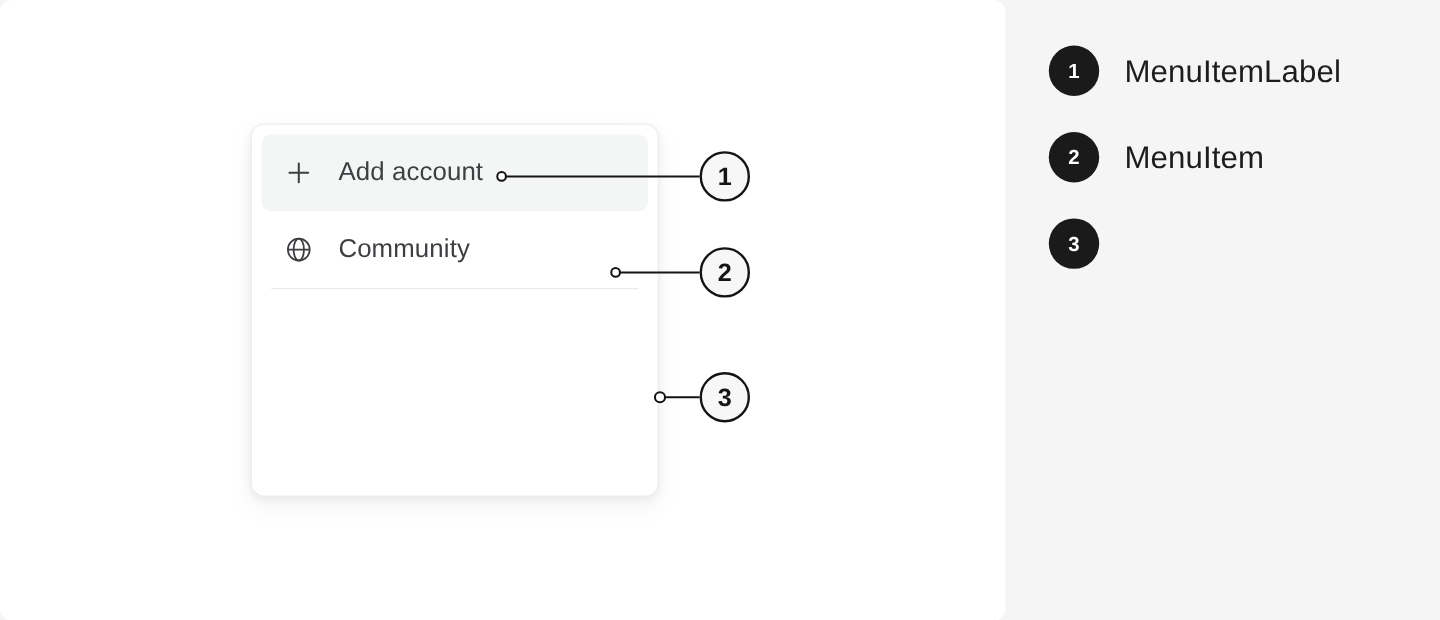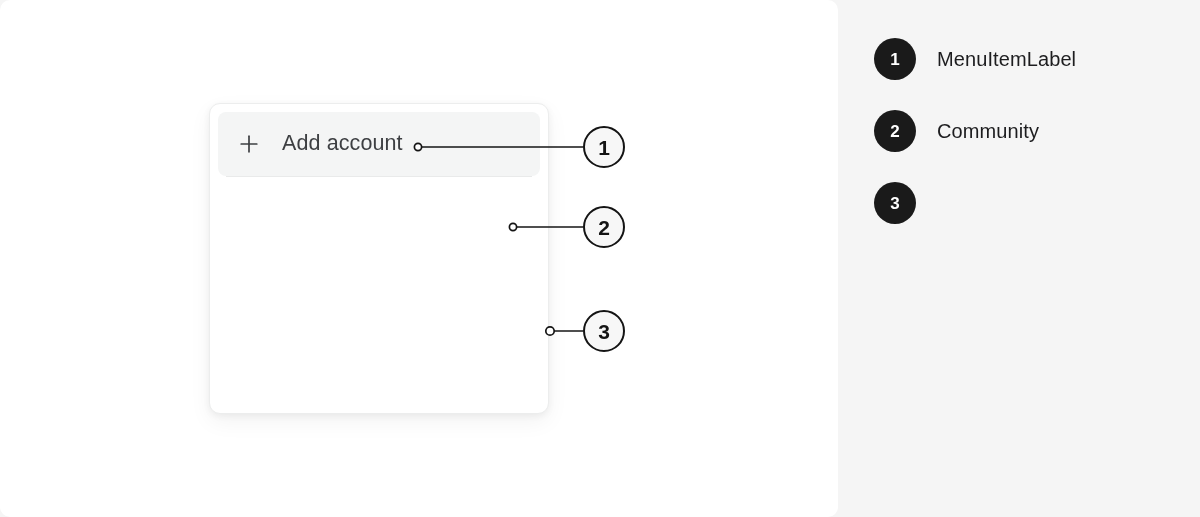--- a/index.html
+++ b/index.html
@@ -153,21 +153,21 @@
     color: #ffffff;
     display: flex;
     align-items: center;
     justify-content: center;
     font-size: 17px;
     font-weight: bold;
     line-height: 1;
   }
   .legend-label {
     margin-left: 21px;
-    font-size: 20px;
+    font-size: 26px;
     color: #1d1d1f;
     white-space: nowrap;
     letter-spacing: 0.1px;
   }
 </style>
 </head>
 <body>
 
 <div id="stage">
 
@@ -179,20 +179,30 @@
     <div class="menu-item is-highlighted">
       <span class="menu-item-icon">
         <svg width="24" height="24" viewBox="0 0 24 24" fill="none" stroke="currentColor" stroke-width="1.7" stroke-linecap="round">
           <line x1="12" y1="4.2" x2="12" y2="19.8"></line>
           <line x1="4.2" y1="12" x2="19.8" y2="12"></line>
         </svg>
       </span>
       <span class="menu-item-label">Add account</span>
     </div>
 
+    <div class="menu-item">
+      <span class="menu-item-icon">
+        <svg width="24" height="24" viewBox="0 0 24 24" fill="none" stroke="currentColor" stroke-width="1.5">
+          <circle cx="12" cy="12" r="9.1"></circle>
+          <line x1="2.9" y1="12" x2="21.1" y2="12"></line>
+          <ellipse cx="12" cy="12" rx="4.3" ry="9.1"></ellipse>
+        </svg>
+      </span>
+      <span class="menu-item-label">Community</span>
+    </div>
 
 
     <div class="menu-separator"></div>
 
 
   </div>
 
   <div id="callout-layer">
     <svg width="1200" height="517">
 
@@ -213,21 +223,21 @@
 
   <div id="legend-list">
 
     <div class="legend-row">
       <span class="legend-badge">1</span>
       <span class="legend-label">MenuItemLabel</span>
     </div>
 
     <div class="legend-row">
       <span class="legend-badge">2</span>
-      <span class="legend-label">Community</span>
+      <span class="legend-label">MenuItem</span>
     </div>
 
     <div class="legend-row">
       <span class="legend-badge">3</span>
     </div>
 
   </div>
 
 </div>
 

